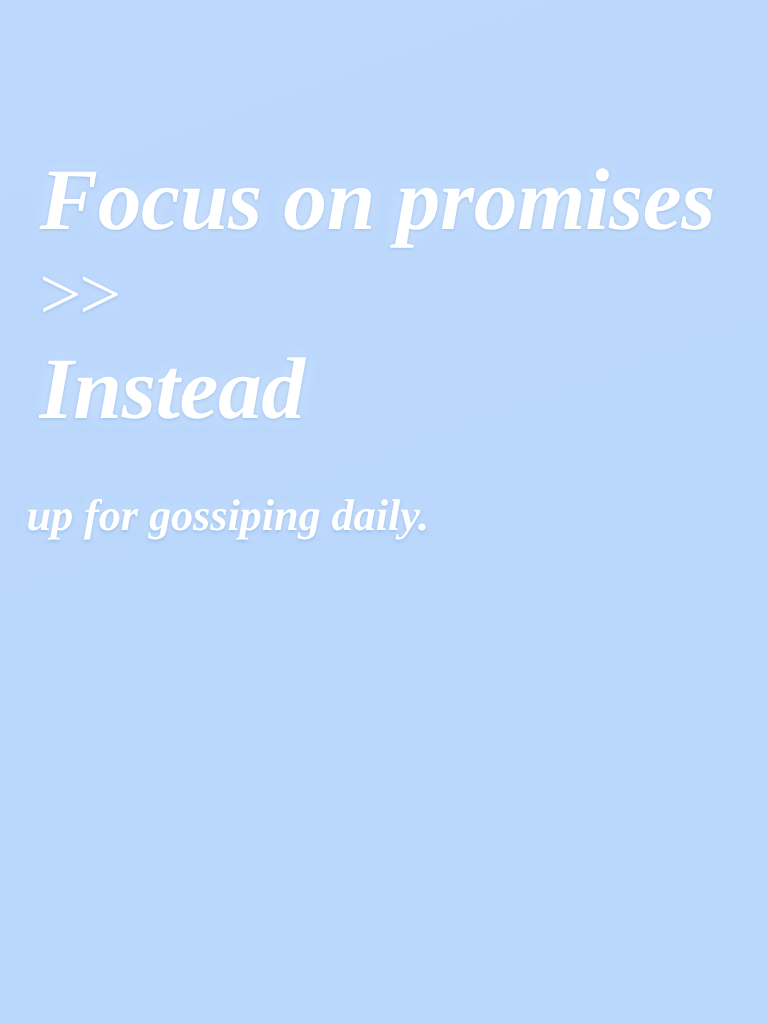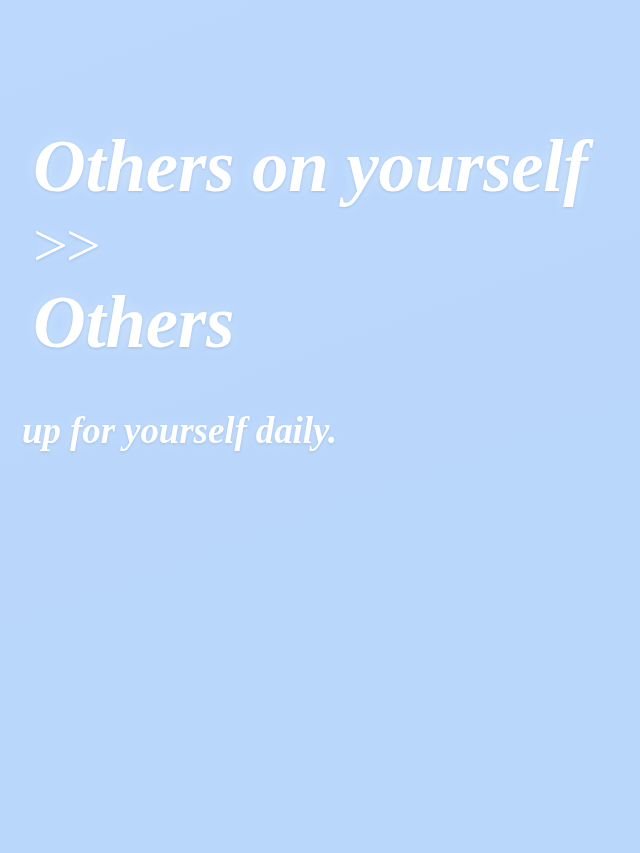--- a/index.html
+++ b/index.html
@@ -83,20 +83,20 @@
     text-align: left;
     padding-left: 8px;
   }
 </style>
 </head>
 <body>
 
 <div class="quote-card">
   <div class="content">
 
-    <h1 class="headline"><span>Others on yourself </span><span class="chevrons">&gt;&gt;</span><br><span>Others</span></h1>
+    <h1 class="headline"><span>Focus on promises </span><span class="chevrons">&gt;&gt;</span><br><span>Instead</span></h1>
 
     <p class="body-text">
-      <span class="line last">up for yourself daily.</span>
+      <span class="line last">up for gossiping daily.</span>
     </p>
 
   </div>
 </div>
 
 </body></html>

